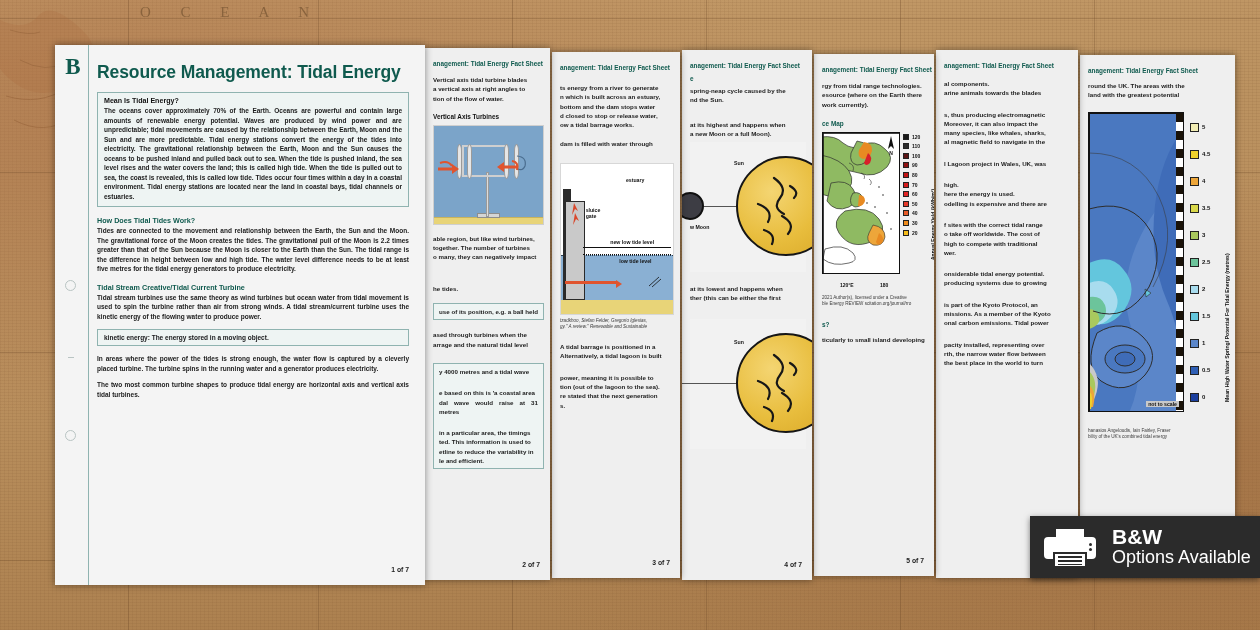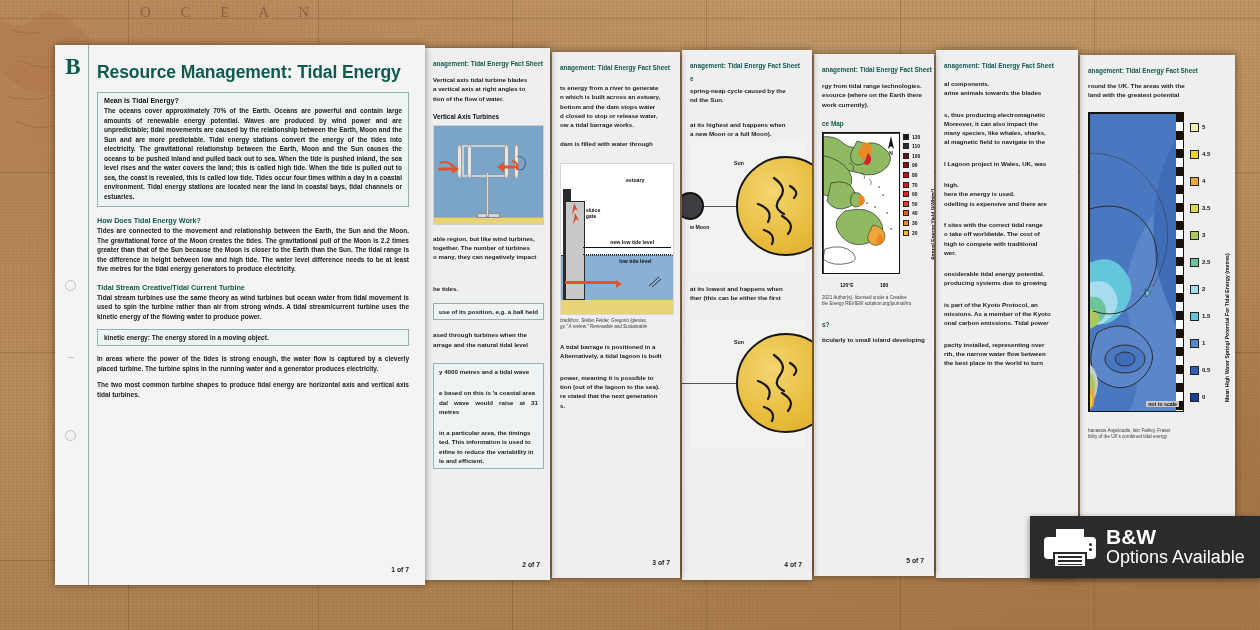--- a/index.html
+++ b/index.html
@@ -140,21 +140,21 @@
   .xtick{position:absolute;font-size:5px;font-weight:bold;color:#111;}
 
   
   .ukmap{position:relative;background:#c9c9c9;border:1px solid #111;overflow:hidden;}
   .uk-border{position:absolute;top:0;bottom:0;width:7px;background:repeating-linear-gradient(180deg,#1a1208 0 9px,#ffffff 9px 18px);}
   .nts{position:absolute;right:4px;bottom:4px;font-size:5.2px;font-weight:bold;color:#111;background:#c9c9c9;padding:0 2px;}
 
   
   #bw-badge{
     position:absolute; left:1030px; top:516px; width:230px; height:62px;
-    background:#2b2b2b; display:flex; align-items:center; gap:10px;
+    background:#2b2b2b; display:flex; align-items:center; gap:16px;
     padding-left:14px; box-shadow:0 2px 6px rgba(0,0,0,.5);
   }
   .printer{position:relative;width:52px;height:42px;flex:0 0 52px;}
   .printer .body{
     position:absolute;left:0;top:11px;width:52px;height:22px;background:#fff;border-radius:4px;
   }
   .printer .paper-top{position:absolute;left:10px;top:1px;width:32px;height:12px;background:#fff;border:2px solid #2b2b2b;border-radius:1px;}
   .printer .out{position:absolute;left:9px;top:26px;width:34px;height:16px;background:#fff;border:2px solid #2b2b2b;}
   .printer .out i{display:block;height:1.6px;background:#2b2b2b;margin:2.2px 3px 0;}
   .printer .dots{position:absolute;right:4px;top:17px;width:3px;height:3px;background:#2b2b2b;border-radius:50%;box-shadow:0 5px 0 #2b2b2b;}
@@ -572,21 +572,21 @@
 
     <div id="p1-body">
       <div class="p1-title">
         <span>Resource Management: Tidal Energy</span>
       </div>
       <div id="p1-blocks">
           <div class="callout">
             <h4>Mean Is Tidal Energy?</h4>
             <p>The oceans cover approximately 70% of the Earth. Oceans are powerful and contain large amounts of renewable energy potential. Waves are produced by wind power and are unpredictable; tidal movements are caused by the relationship between the Earth, Moon and the Sun and are more predictable. Tidal energy stations convert the energy of the tides into electricity. The gravitational relationship between the Earth, Moon and the Sun causes the oceans to be pushed inland and pulled back out to sea. When the tide is pushed inland, the sea level rises and the water covers the land; this is called high tide. When the tide is pulled out to sea, the coast is revealed, this is called low tide. Tides occur four times within a day in a coastal environment. Tidal energy stations are located near the land in coastal bays, tidal channels or estuaries.</p>
           </div>
-          <div class="sec-h">How Does Tidal Energy Work?</div>
+          <div class="sec-h">How Does Tidal Tides Work?</div>
           <div class="body-p">Tides are connected to the movement and relationship between the Earth, the Sun and the Moon. The gravitational force of the Moon creates the tides. The gravitational pull of the Moon is 2.2 times greater than that of the Sun because the Moon is closer to the Earth than the Sun. The tidal range is the difference in height between low and high tide. The water level difference needs to be at least five metres for the tidal energy generators to produce electricity.</div>
           <div class="sec-h">Tidal Stream Creative/Tidal Current Turbine</div>
           <div class="body-p">Tidal stream turbines use the same theory as wind turbines but ocean water from tidal movement is used to spin the turbine rather than air from strong winds. A tidal stream/current turbine uses the kinetic energy of the flowing water to produce power.</div>
           <div class="keybox">kinetic energy: The energy stored in a moving object.</div>
           <div class="body-p" style="margin-top: 7px;">In areas where the power of the tides is strong enough, the water flow is captured by a cleverly placed turbine. The turbine spins in the running water and a generator produces electricity.</div>
           <div class="body-p" style="margin-top: 7px;">The two most common turbine shapes to produce tidal energy are horizontal axis and vertical axis tidal turbines.</div>
         </div>
     </div>
     <div class="pgnum">1 of 7</div>
   </div>

